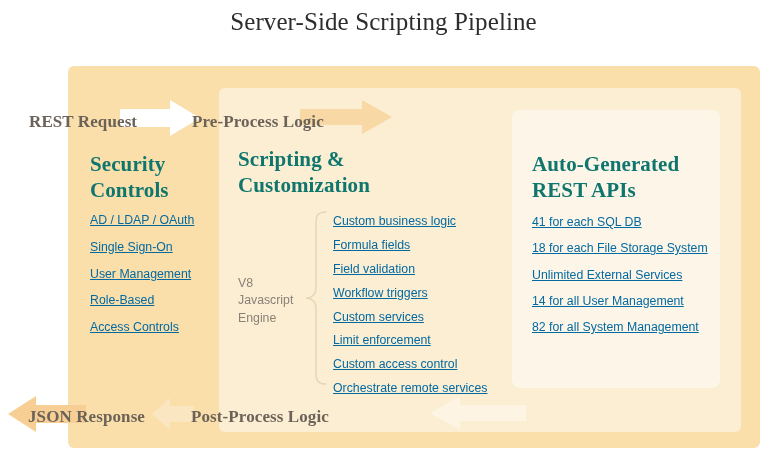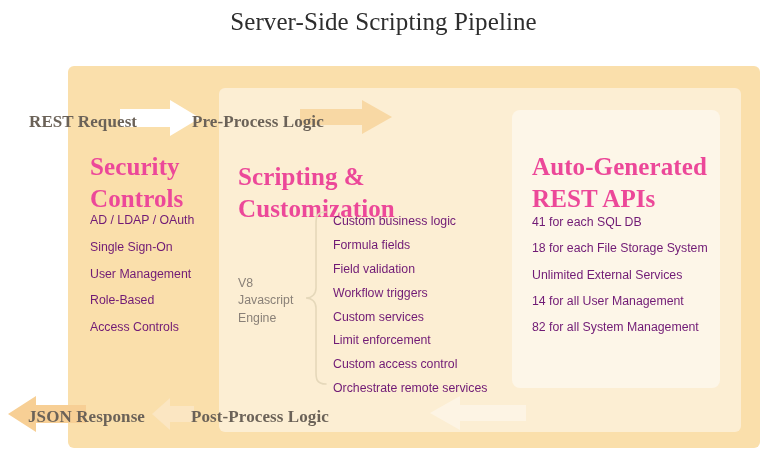--- a/index.html
+++ b/index.html
@@ -109,38 +109,39 @@
   }
   #label-rest-request { left: 29px;  top: 112px; }
   #label-pre-process  { left: 192px; top: 112px; }
   #label-json-response{ left: 28px;  top: 407px; }
   #label-post-process { left: 191px; top: 407px; }
 
   
   .col-heading {
     position: absolute;
     font-family: "Liberation Serif", serif;
-    font-size: 25px;
+    font-size: 21px;
     font-weight: 700;
-    color: #ec4899;
+    color: #0f766e;
     line-height: 1.26;
     white-space: pre-line;
     letter-spacing: 0.1px;
   }
   #heading-security   { left: 90px;  top: 151px; }
-  #heading-scripting  { left: 238px; top: 161px; }
+  #heading-scripting  { left: 238px; top: 146px; }
   #heading-apis       { left: 532px; top: 151px; }
 
   
   .col-list {
     position: absolute;
     font-family: "Liberation Sans", sans-serif;
     font-size: 12.3px;
-    color: #701a75;
+    color: #0369a1;
     line-height: 1;
+    text-decoration: underline;
   }
   .col-list li {
     list-style: none;
     white-space: nowrap;
   }
   #list-security {
     left: 90px;
     top: 214px;
     margin: 0;
     padding: 0;

